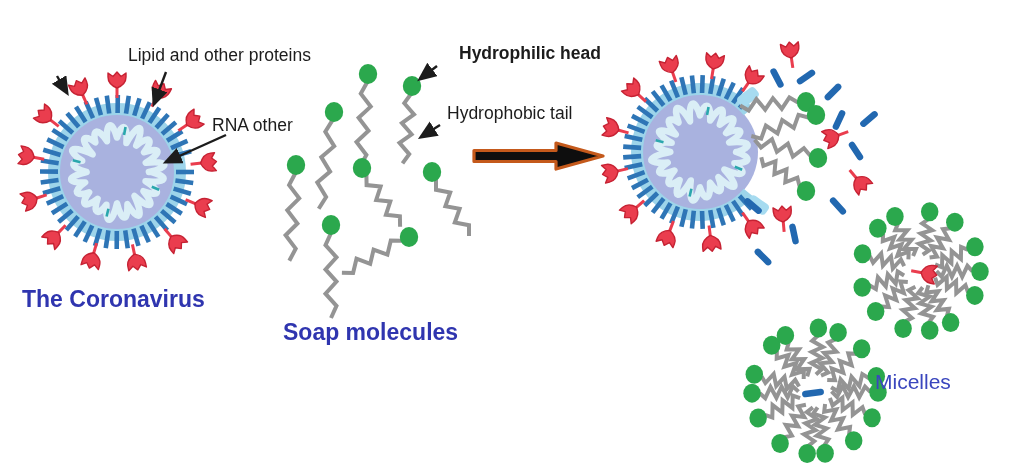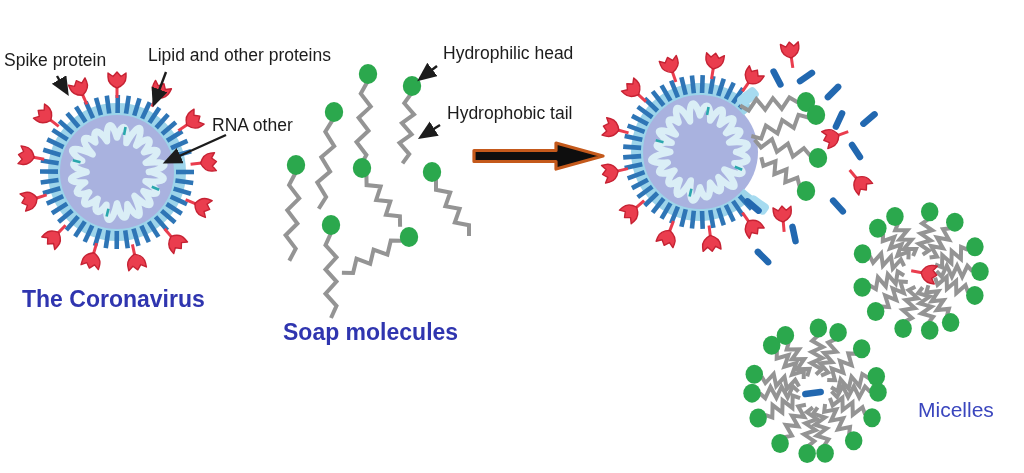--- a/index.html
+++ b/index.html
@@ -424,21 +424,20 @@
       <path d="M474,150.5 L556,150.5 L556,143 L603,156 L556,169 L556,161.5 L474,161.5 Z" fill="#0e0e0e" stroke="#c4591b" stroke-width="3.2" stroke-linejoin="round"></path>
       <g>
         <line x1="57" y1="76" x2="67" y2="93" stroke="#1c1c1c" stroke-width="2.4" marker-end="url(#ah)"></line>
         <line x1="166" y1="72" x2="154" y2="104" stroke="#1c1c1c" stroke-width="2.4" marker-end="url(#ah)"></line>
         <line x1="226" y1="135" x2="166" y2="162" stroke="#1c1c1c" stroke-width="2.4" marker-end="url(#ah)"></line>
         <line x1="437" y1="66" x2="420" y2="79" stroke="#1c1c1c" stroke-width="2.4" marker-end="url(#ah)"></line>
         <line x1="440" y1="125" x2="421" y2="137" stroke="#1c1c1c" stroke-width="2.4" marker-end="url(#ah)"></line>
       </g>
     </svg>
 
-  <div class="lbl lbl-black" style="left:4px;top:51px;">Spike protein</div>
-  <div class="lbl lbl-black" style="left:148px;top:46px;">Lipid and other proteins</div>
+  <div class="lbl lbl-black" style="left:128px;top:46px;">Lipid and other proteins</div>
   <div class="lbl lbl-black" style="left:212px;top:116px;">RNA other</div>
-  <div class="lbl lbl-black" style="left:443px;top:44px;">Hydrophilic head</div>
+  <div class="lbl lbl-black" style="left:459px;top:44px;font-weight:bold;">Hydrophilic head</div>
   <div class="lbl lbl-black" style="left:447px;top:104px;text-align:center;">Hydrophobic tail</div>
   <div class="lbl lbl-caption" style="left:283px;top:320px;">Soap molecules</div>
   <div class="lbl lbl-caption" style="left:22px;top:287px;">The Coronavirus</div>
-  <div class="lbl lbl-micelles" style="left:918px;top:370px;margin-top:28px;">Micelles</div>
+  <div class="lbl lbl-micelles" style="left:875px;top:370px;">Micelles</div>
 </div>
 
 </body></html>

